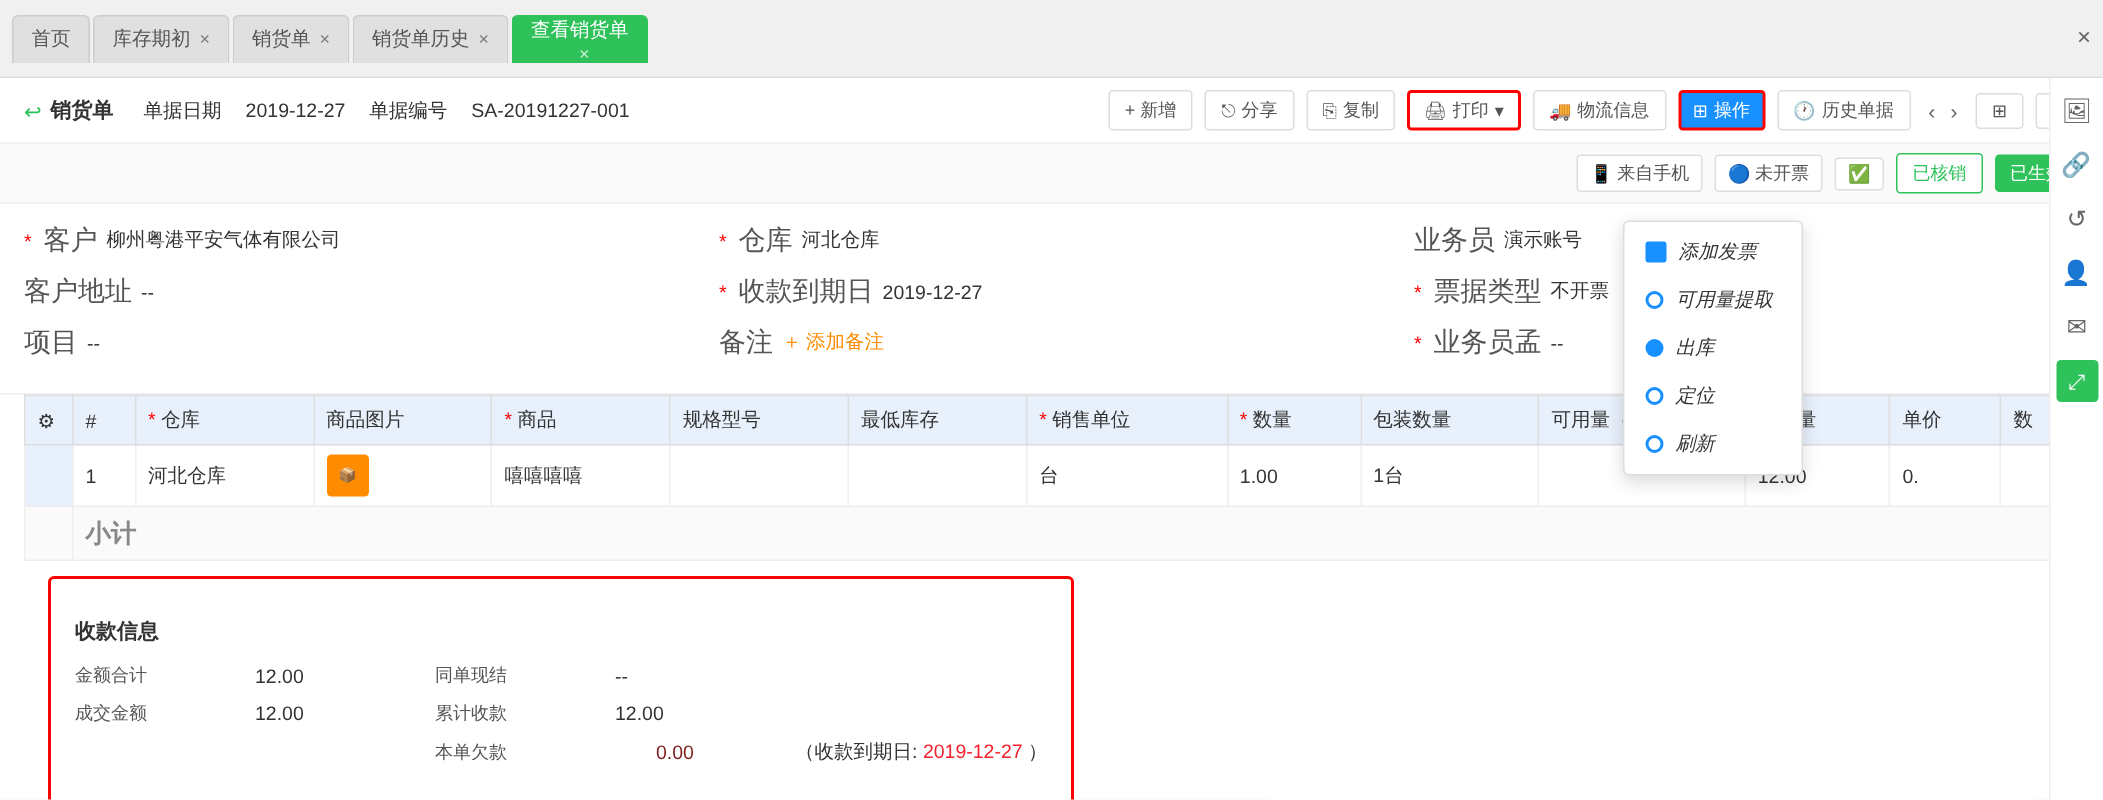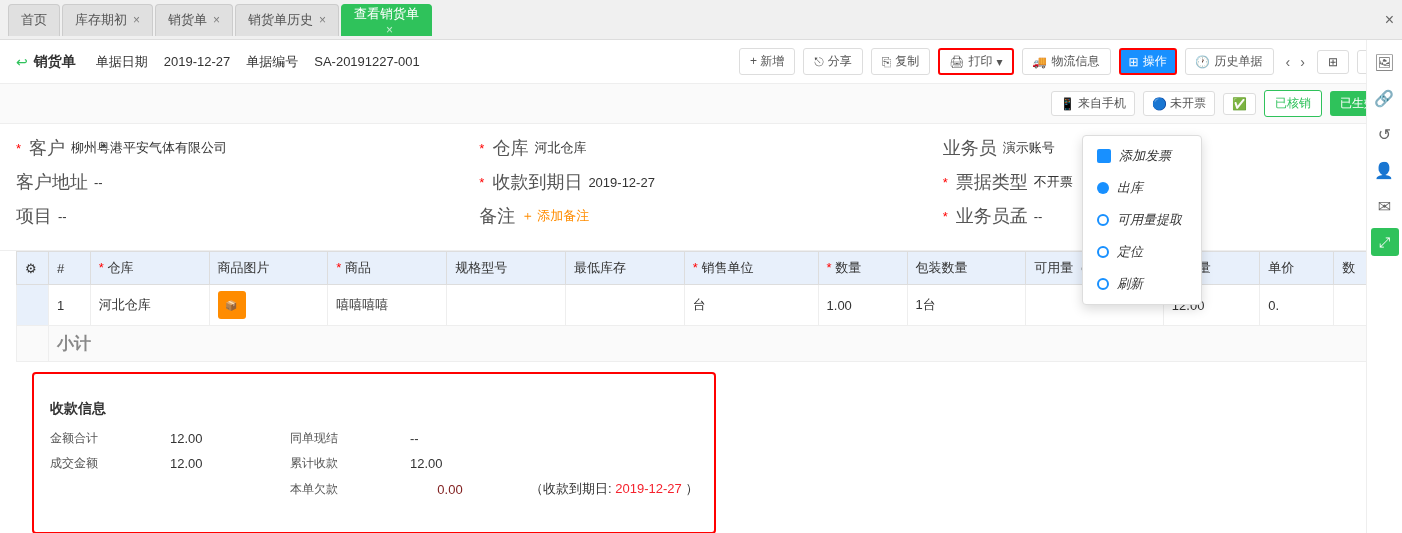--- a/index.html
+++ b/index.html
@@ -1,21 +1,21 @@
 <!DOCTYPE html>
 <html><head>
   <meta charset="utf-8">
   <style>
     * { box-sizing: border-box; margin: 0; padding: 0; }
     body { font-family: 'Microsoft YaHei', Arial, sans-serif; font-size: 13px; background: #f5f5f5; color: #333; }
 
     
     .tab-bar {
       display: flex; align-items: center; background: #f0f0f0; border-bottom: 1px solid #ddd;
-      padding: 0 8px; height: 40px; position: relative;
+      padding: 0 8px; height: 52px; position: relative;
     }
     .tab-item {
       display: flex; align-items: center; padding: 0 12px; height: 32px; margin-right: 2px;
       cursor: pointer; border-radius: 4px 4px 0 0; font-size: 13px; color: #555;
       background: #e0e0e0; border: 1px solid #ccc; border-bottom: none;
     }
     .tab-item.active {
       background: #2fc25b; color: white; border-color: #2fc25b; flex-direction: column;
     }
     .tab-item .tab-close {
@@ -387,26 +387,26 @@
         </div>
       </div>
     </div>
 
     <div class="dropdown-menu">
       <div class="dropdown-item">
         <span class="dropdown-icon-sq"></span>
         <span>添加发票</span>
       </div>
       <div class="dropdown-item">
+        <span class="dropdown-icon-circle-outline"></span>
+        <span>可用量提取</span>
+      </div>
+      <div class="dropdown-item">
         <span class="dropdown-icon-circle"></span>
         <span>出库</span>
-      </div>
-      <div class="dropdown-item">
-        <span class="dropdown-icon-circle-outline"></span>
-        <span>可用量提取</span>
       </div>
       <div class="dropdown-item">
         <span class="dropdown-icon-circle-outline"></span>
         <span>定位</span>
       </div>
       <div class="dropdown-item">
         <span class="dropdown-icon-circle-outline"></span>
         <span>刷新</span>
       </div>
     </div>

